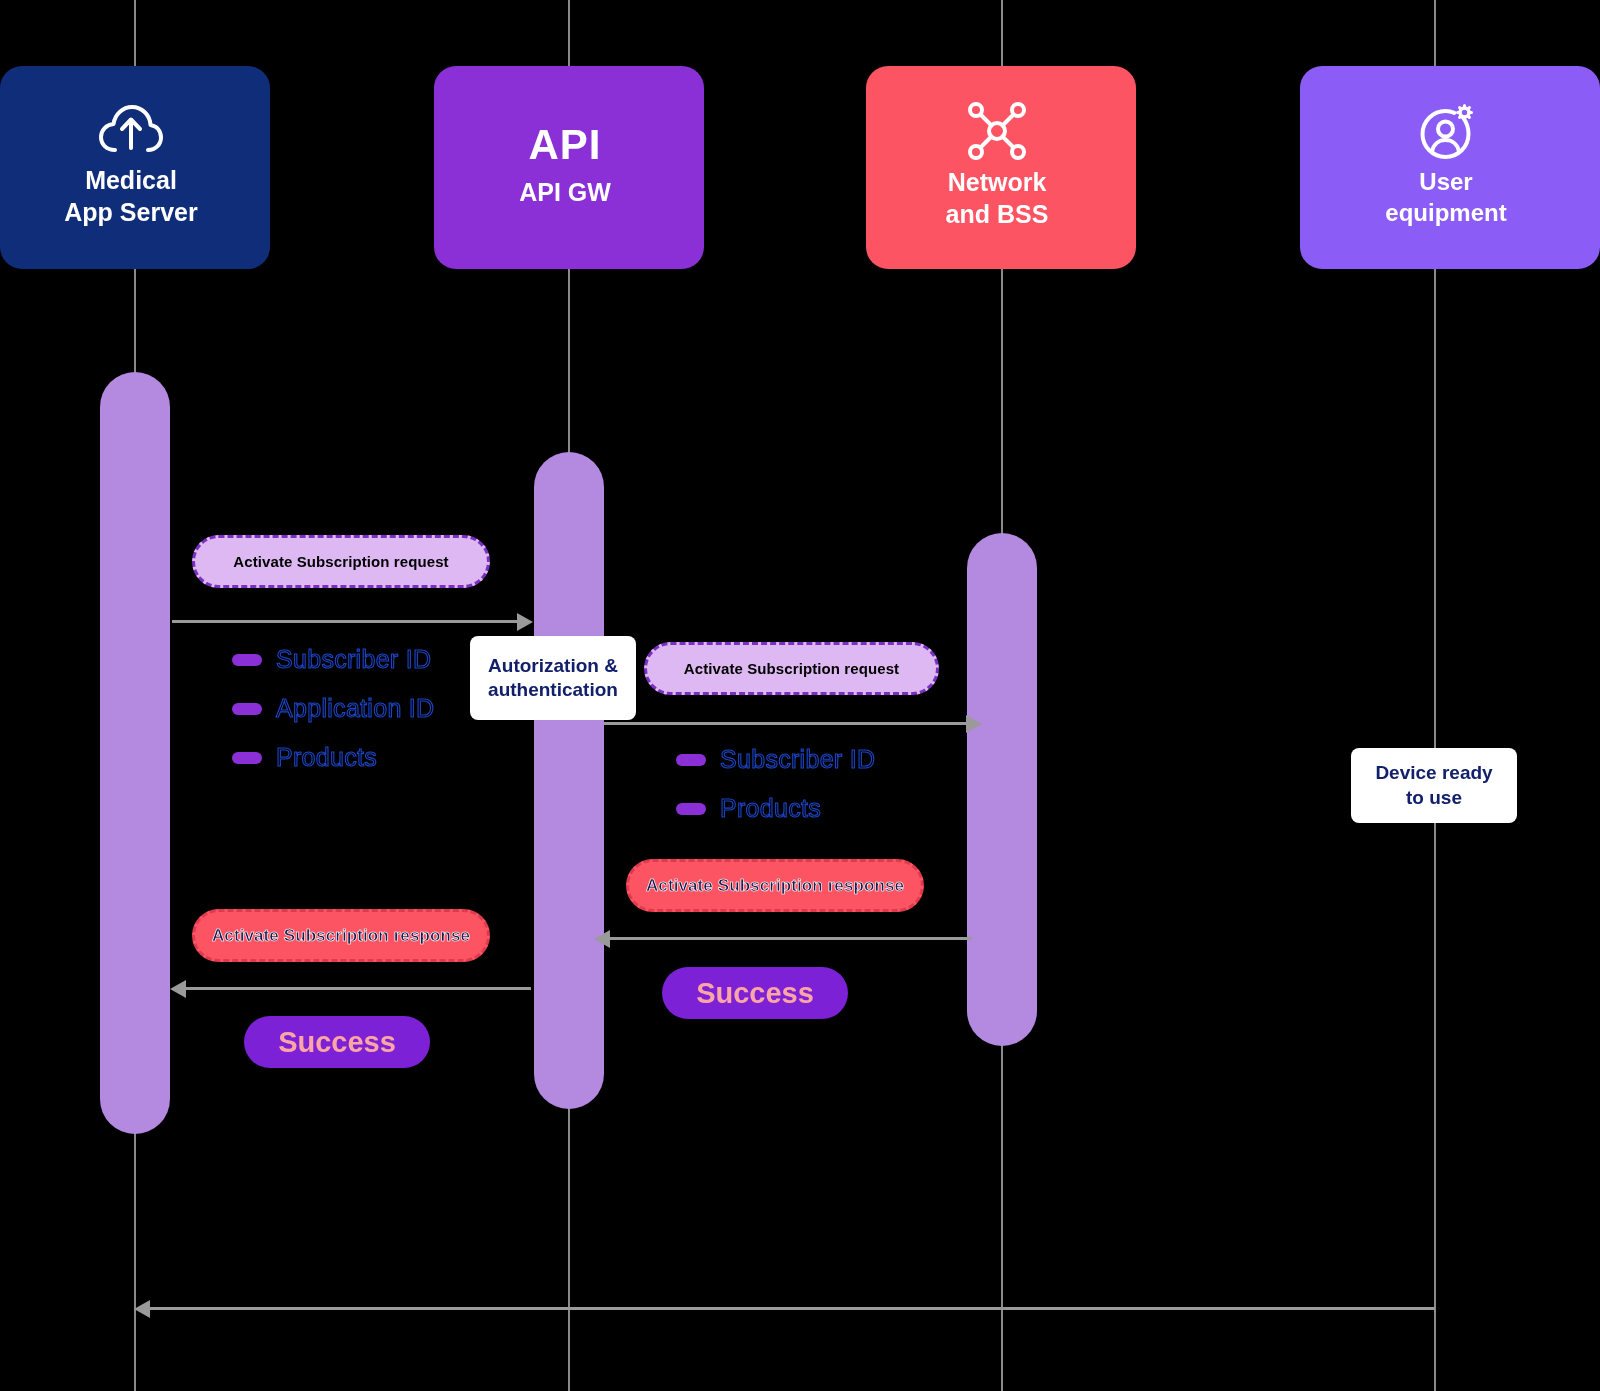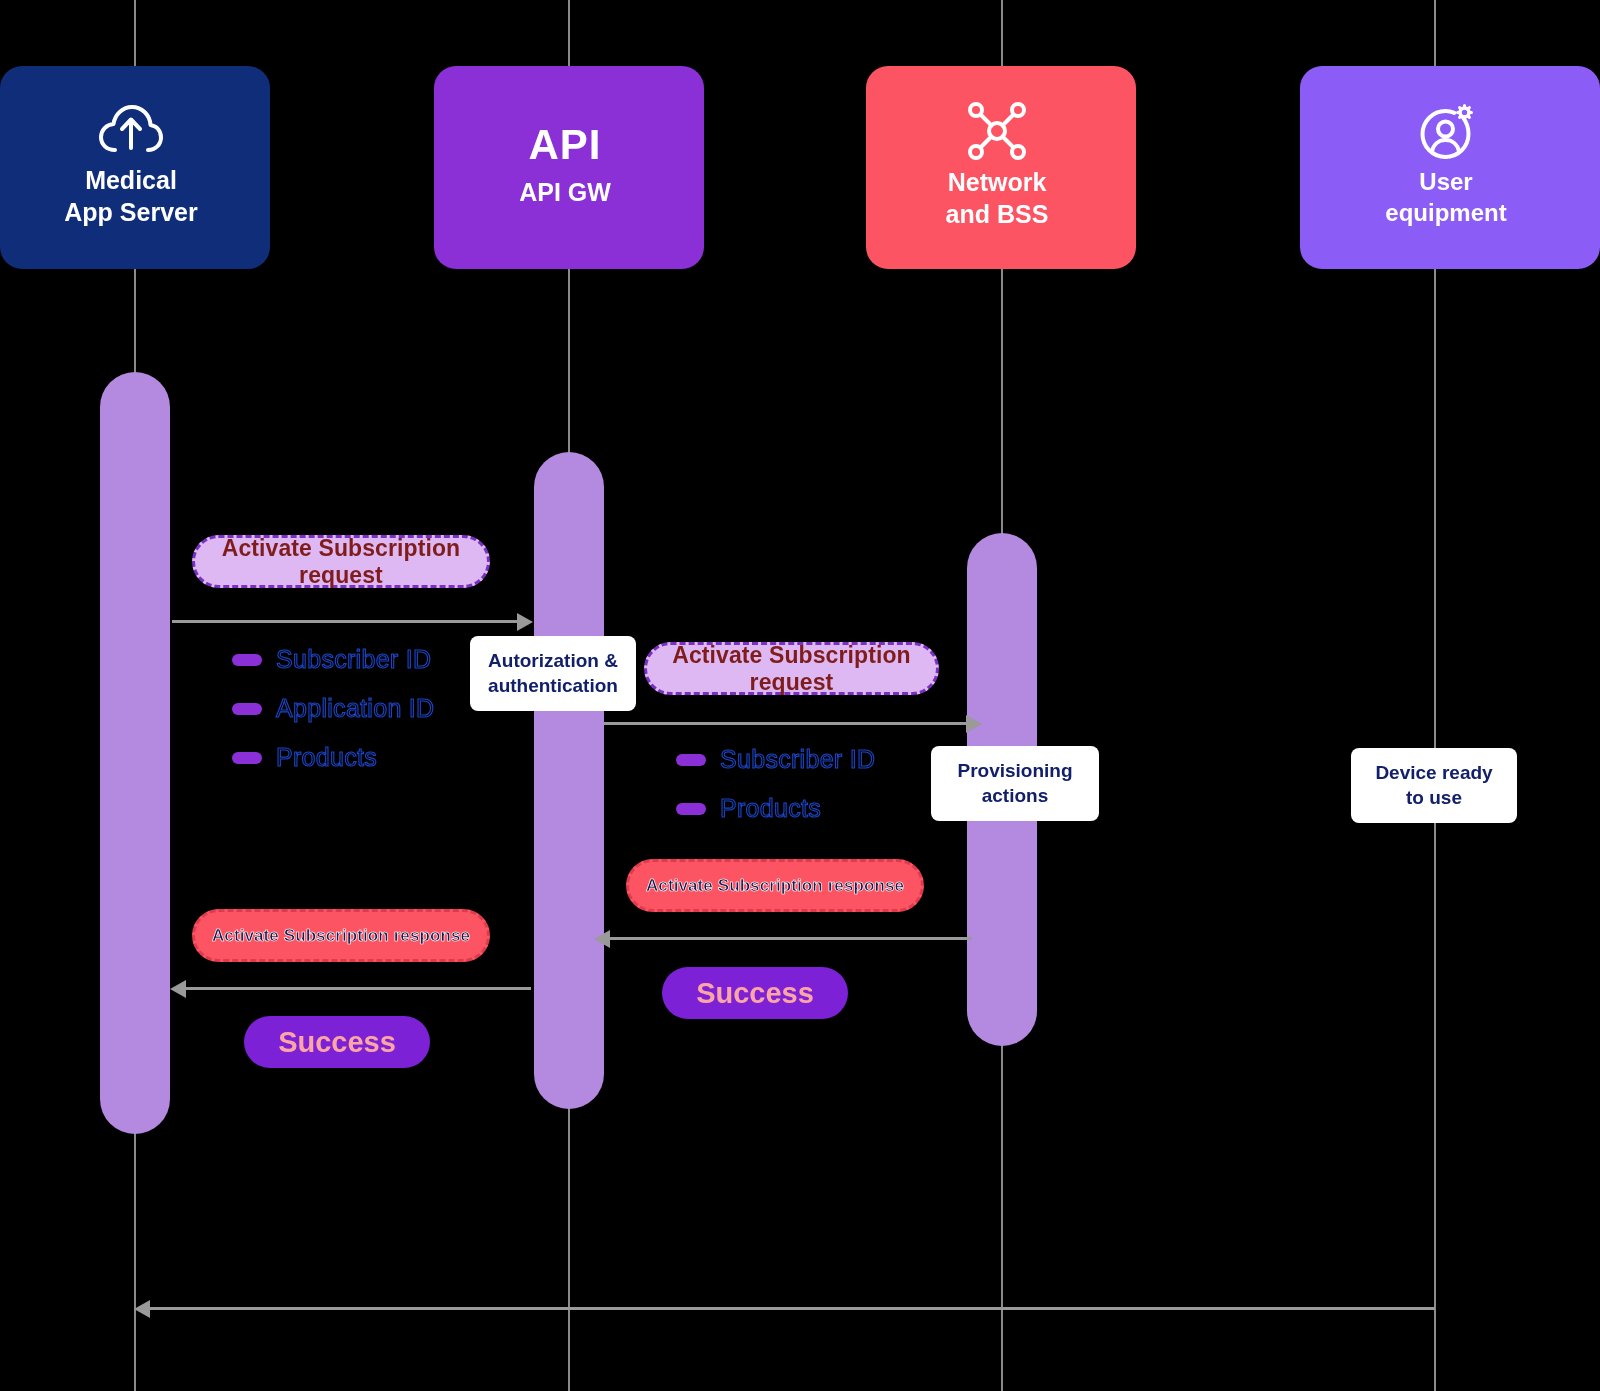--- a/index.html
+++ b/index.html
@@ -89,22 +89,22 @@
     display: flex;
     align-items: center;
     justify-content: center;
     text-align: center;
     font-weight: 700;
     letter-spacing: .1px;
   }
   .pill.request {
     background: #ddb8f2;
     border: 3px dashed #7b2fc4;
-    color: #7f1d1d;
-    font-size: 23px;
+    color: #000000;
+    font-size: 15px;
   }
   .pill.response {
     background: #fc5463;
     border: 3px dashed #e03a4c;
     color: #1a1a4e;
     font-size: 17px;
     -webkit-text-stroke: 0.6px #ffffff;
     text-shadow: 0 0 1px rgba(255,255,255,.85);
   }
 
@@ -238,21 +238,21 @@
     <div class="bullet-row">
       <span class="bullet-dash"></span>
       <span class="bullet-text">Application ID</span>
     </div>
     <div class="bullet-row">
       <span class="bullet-dash"></span>
       <span class="bullet-text">Products</span>
     </div>
   </div>
 
-  <div class="note" style="left:470px; top:636px; width:166px; height:75px;">
+  <div class="note" style="left:470px; top:636px; width:166px; height:84px;">
     <span>Autorization &amp;
 authentication</span>
   </div>
 
   <div class="pill request" style="left:644px; top:642px; width:295px; height:53px;">
     <span>Activate Subscription request</span>
   </div>
   <div class="arrow-line" style="left:604px; top:722px; width:362px;"></div>
   <div class="arrow-head right" style="left:966px; top:714.5px;"></div>
 
@@ -260,24 +260,20 @@
     <div class="bullet-row">
       <span class="bullet-dash"></span>
       <span class="bullet-text">Subscriber ID</span>
     </div>
     <div class="bullet-row">
       <span class="bullet-dash"></span>
       <span class="bullet-text">Products</span>
     </div>
   </div>
 
-  <div class="note" style="left:931px; top:746px; width:168px; height:75px;">
-    <span>Provisioning
-actions</span>
-  </div>
 
   <div class="note" style="left:1351px; top:748px; width:166px; height:75px;">
     <span>Device ready
 to use</span>
   </div>
 
   <div class="pill response" style="left:626px; top:859px; width:298px; height:53px;">
     <span>Activate Subscription response</span>
   </div>
   <div class="arrow-line" style="left:610px; top:937px; width:362px;"></div>

